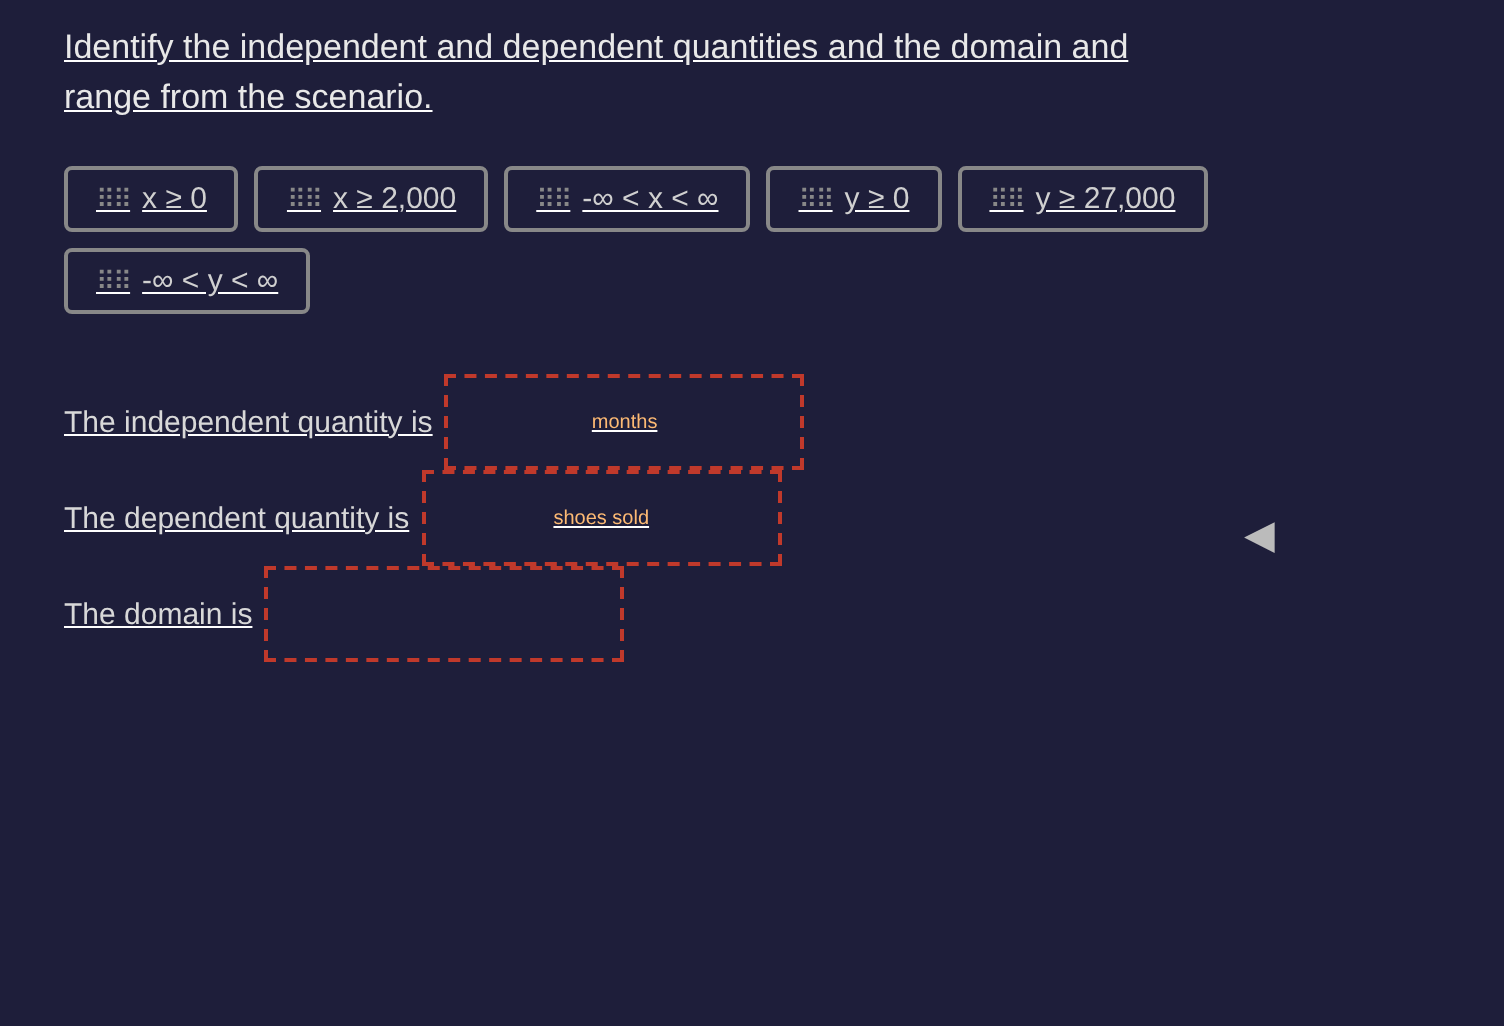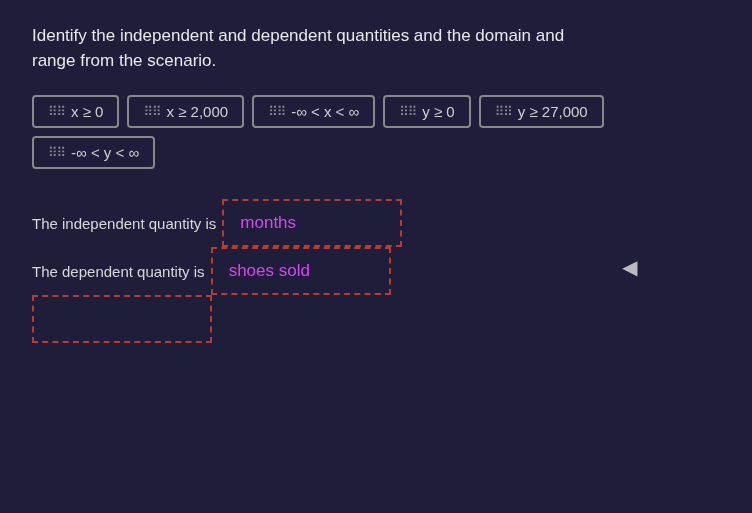--- a/index.html
+++ b/index.html
@@ -13,22 +13,23 @@
       overflow: hidden;
       display: flex;
       align-items: flex-start;
       justify-content: flex-start;
     }
 
     .main-container {
       width: 752px;
       height: 513px;
       background: #1e1e3a;
-      padding: 24px 32px;
+      padding: 12px 32px;
       position: relative;
+      text-decoration: underline;
     }
 
     .title-text {
       font-size: 17px;
       font-weight: normal;
       color: #e8e8e8;
       line-height: 1.45;
       margin-bottom: 22px;
       max-width: 620px;
     }
@@ -80,22 +81,23 @@
       white-space: nowrap;
       margin-right: 6px;
     }
 
     .answer-box {
       border: 2px dashed #c0392b;
       min-width: 180px;
       height: 48px;
       display: flex;
       align-items: center;
-      font-size: 17px;
-      color: #d946ef;
+      justify-content: center;
+      font-size: 10px;
+      color: #fdba74;
       background: transparent;
       padding: 4px 16px;
     }
 
     .answer-box.filled {
       border-color: #c0392b;
     }
 
     .answer-box.empty {
       border-color: #c0392b;
@@ -150,20 +152,21 @@
     </div>
 
     <div class="question-row">
       <span class="question-label">The dependent quantity is</span>
       <div class="answer-box filled">
         <span>shoes sold</span>
       </div>
     </div>
 
     <div class="question-row">
+      <span class="question-label">The domain is</span>
       <div class="answer-box empty">
         <span></span>
       </div>
     </div>
 
 
   </div>
 
   <div style="position:absolute; right: 115px; top: 255px; color: #bbb; font-size: 20px; transform: scaleX(-1);">▶</div>
 

